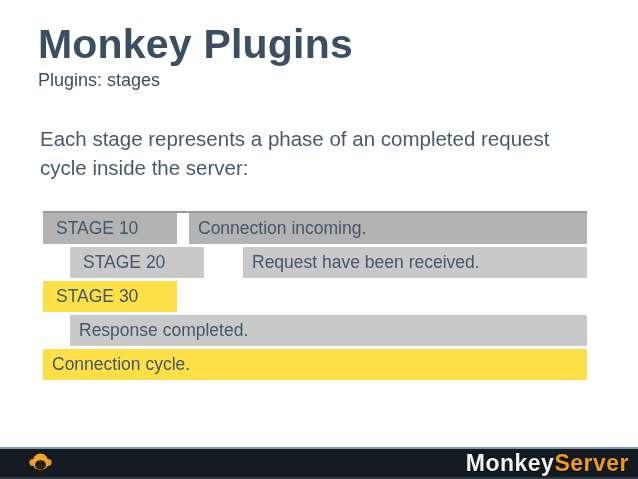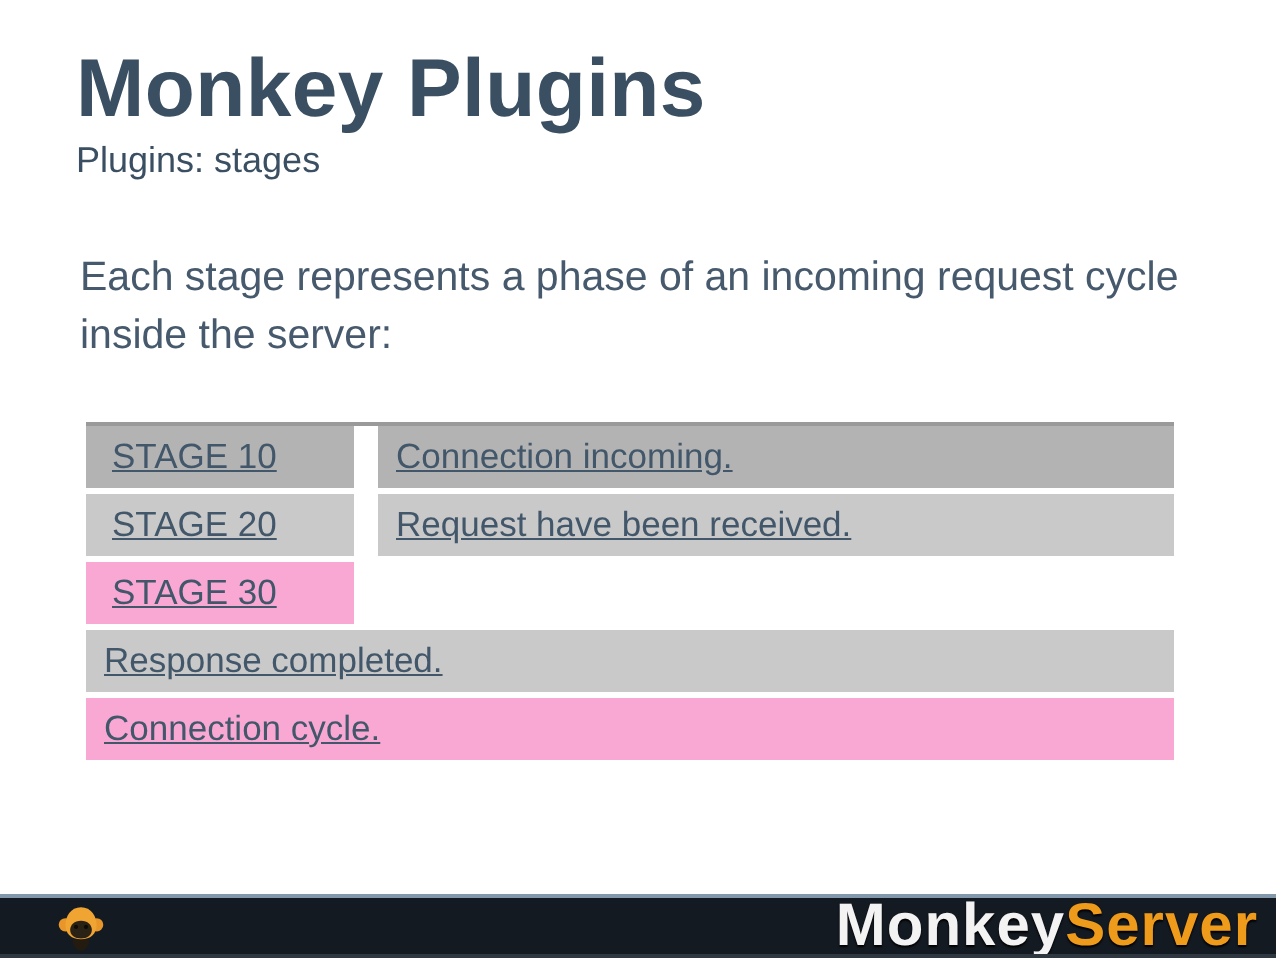--- a/index.html
+++ b/index.html
@@ -31,68 +31,67 @@
   .stage-table {
     position: absolute; left: 43px; top: 211px;
     width: 544px;
   }
   .t-row {
     display: flex;
     height: 31px;
     margin-bottom: 3px;
     font-size: 17.5px;
     color: #43576a;
-    text-decoration: underline;
   }
   .t-row .c1 {
     width: 134px; margin-right: 12px;
     display: flex; align-items: center;
     padding-left: 13px;
   }
   .t-row .c2 {
     flex: 1;
     display: flex; align-items: center;
     padding-left: 9px;
   }
   .t-row.r0 { border-top: 2px solid #9a9a9a; height: 33px; }
   .t-row.r0 .c1, .t-row.r0 .c2 { background: #b3b3b3; }
-  .t-row.shade-mid .c1, .t-row.shade-mid .c2 { background: #c9c9c9; }
-  .t-row.shade-light .c1, .t-row.shade-light .c2 { background: #f9a8d4; }
+  .t-row.shade-mid .c1, .t-row.shade-mid .c2 { background: #c9c9c9; margin-left: 27px; }
+  .t-row.shade-light .c1, .t-row.shade-light .c2 { background: #fde047; }
   .footer-bar {
     position: absolute; left: 0; bottom: 0;
     width: 638px; height: 32px;
     background: #141a22;
     border-top: 2px solid #8498ac;
   }
   .footer-bar::after {
     content: "";
     position: absolute; left: 0; right: 0; bottom: 0;
     height: 2px; background: #2f3741;
   }
   .monkey-icon {
     position: absolute; left: 28px; top: 3px;
     width: 25px; height: 25px;
   }
   .brand-logo {
     position: absolute; right: 9px; top: 50%;
     transform: translateY(-52%);
-    font-size: 30px; font-weight: 700;
+    font-size: 23px; font-weight: 700;
     letter-spacing: 0.5px;
     white-space: nowrap;
   }
   .brand-logo .logo-monkey { color: #f3f3f3; text-shadow: 0 1px 1px #000000; }
   .brand-logo .logo-server { color: #ee9a1b; text-shadow: 0 1px 1px #000000; }
 </style>
 </head>
 <body>
 
 <h1 class="slide-title" style="margin:0;">Monkey Plugins</h1>
 <h2 class="slide-subtitle" style="margin:0;">Plugins: stages</h2>
 
-<p class="body-text" style="margin:0;">Each stage represents a phase of an incoming request cycle inside the server:</p>
+<p class="body-text" style="margin:0;">Each stage represents a phase of an completed request cycle inside the server:</p>
 
 <div class="stage-table">
   <div class="t-row r0">
     <div class="c1">STAGE 10</div>
     <div class="c2">Connection incoming.</div>
   </div>
   <div class="t-row shade-mid">
     <div class="c1">STAGE 20</div>
     <div class="c2">Request have been received.</div>
   </div>

